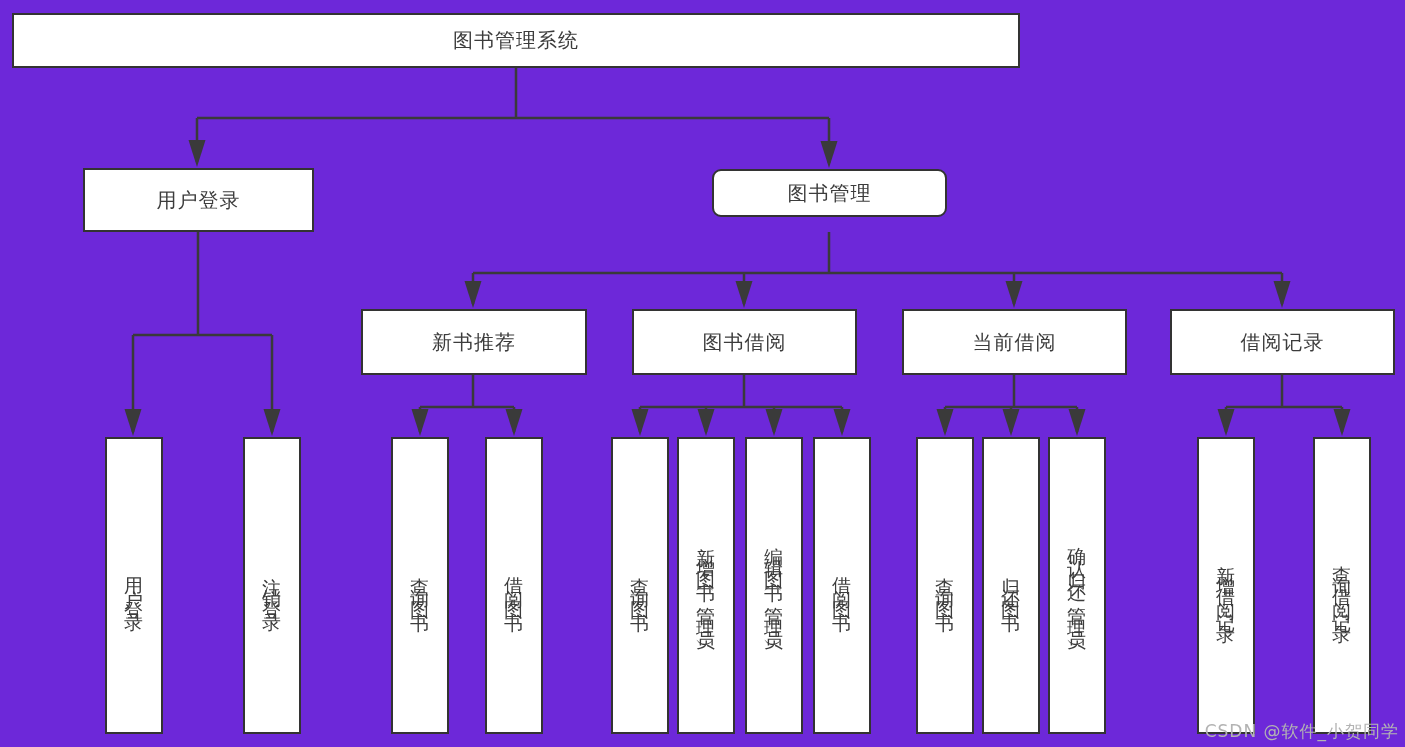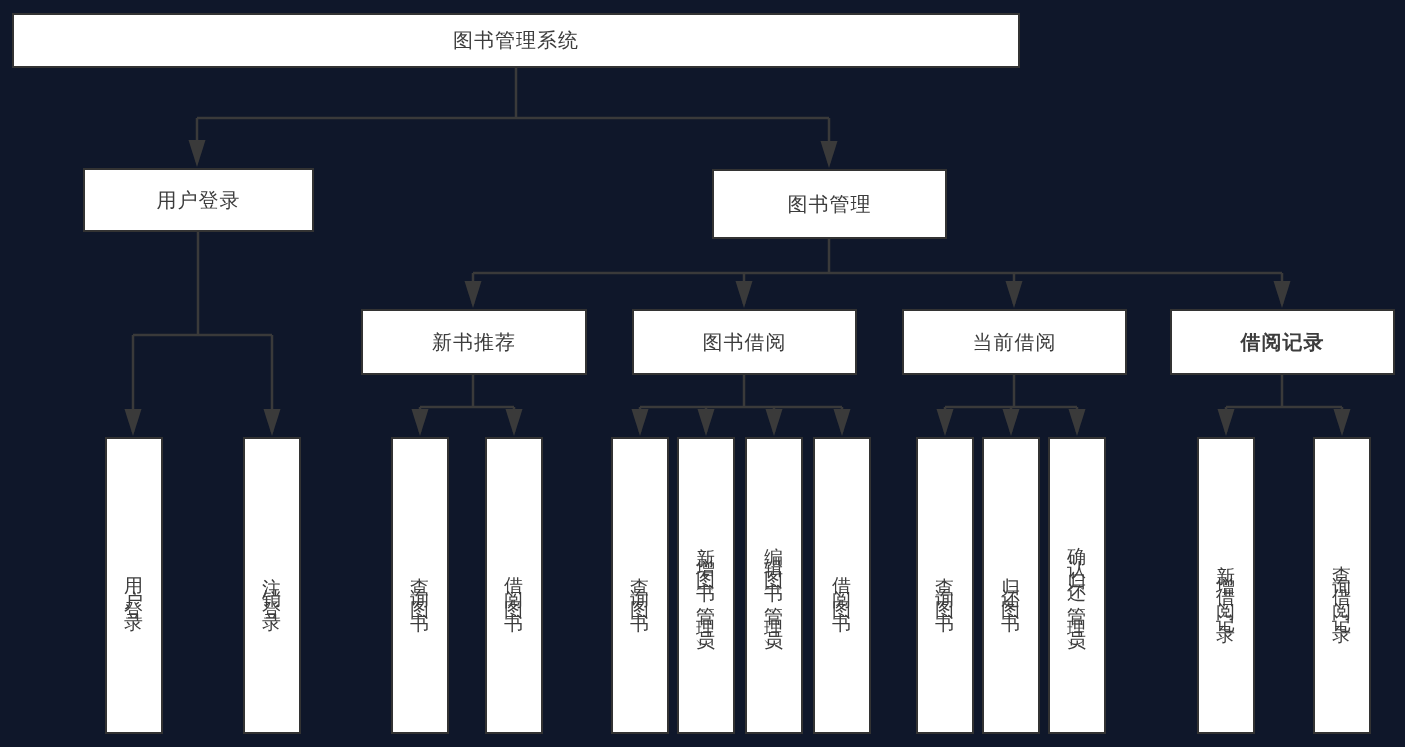--- a/index.html
+++ b/index.html
@@ -3,21 +3,21 @@
 <meta charset="utf-8">
 <style>
   html, body {
     margin: 0; padding: 0;
     background: #ffffff;
     font-family: "DejaVu Sans", "Liberation Sans", sans-serif;
   }
   .canvas {
     position: relative;
     width: 1405px; height: 747px;
-    background: #0f172a;
+    background: #6d28d9;
     overflow: hidden;
   }
   .connectors {
     position: absolute; left: 0; top: 0;
     width: 1405px; height: 747px;
     pointer-events: none;
   }
   .node {
     position: absolute;
     background: #ffffff;
@@ -94,34 +94,34 @@
     </g>
   </svg>
 
   <div class="node hbox" style="left:12px; top:13px; width:1008px; height:55px;">
     <span>图书管理系统</span>
   </div>
 
   <div class="node hbox" style="left:83px; top:168px; width:231px; height:64px;">
     <span>用户登录</span>
   </div>
-  <div class="node hbox" style="left:712px; top:169px; width:235px; height:70px;">
+  <div class="node hbox" style="left:712px; top:169px; width:235px; height:48px;border-radius:9px;">
     <span>图书管理</span>
   </div>
 
   <div class="node hbox" style="left:361px; top:309px; width:226px; height:66px;align-items:center;">
     <span>新书推荐</span>
   </div>
   <div class="node hbox" style="left:902px; top:309px; width:225px; height:66px;">
     <span>当前借阅</span>
   </div>
   <div class="node hbox" style="left:632px; top:309px; width:225px; height:66px;">
     <span>图书借阅</span>
   </div>
-  <div class="node hbox" style="left:1170px; top:309px; width:225px; height:66px;font-weight:bold;">
+  <div class="node hbox" style="left:1170px; top:309px; width:225px; height:66px;">
     <span>借阅记录</span>
   </div>
 
   <div class="node vbox" style="left:105px;">
     <span class="vtext">用户登录</span>
   </div>
   <div class="node vbox" style="left:243px;">
     <span class="vtext">注销登录</span>
   </div>
   <div class="node vbox" style="left:391px;">
@@ -151,14 +151,15 @@
   <div class="node vbox" style="left:1048px;">
     <span class="vtext">确认归还（管理员）</span>
   </div>
   <div class="node vbox" style="left:1197px;">
     <span class="vtext">新增借阅记录</span>
   </div>
   <div class="node vbox" style="left:1313px;">
     <span class="vtext">查询借阅记录</span>
   </div>
 
+  <div class="watermark">CSDN @软件_小贺同学</div>
 
 </div>
 
 </body></html>

